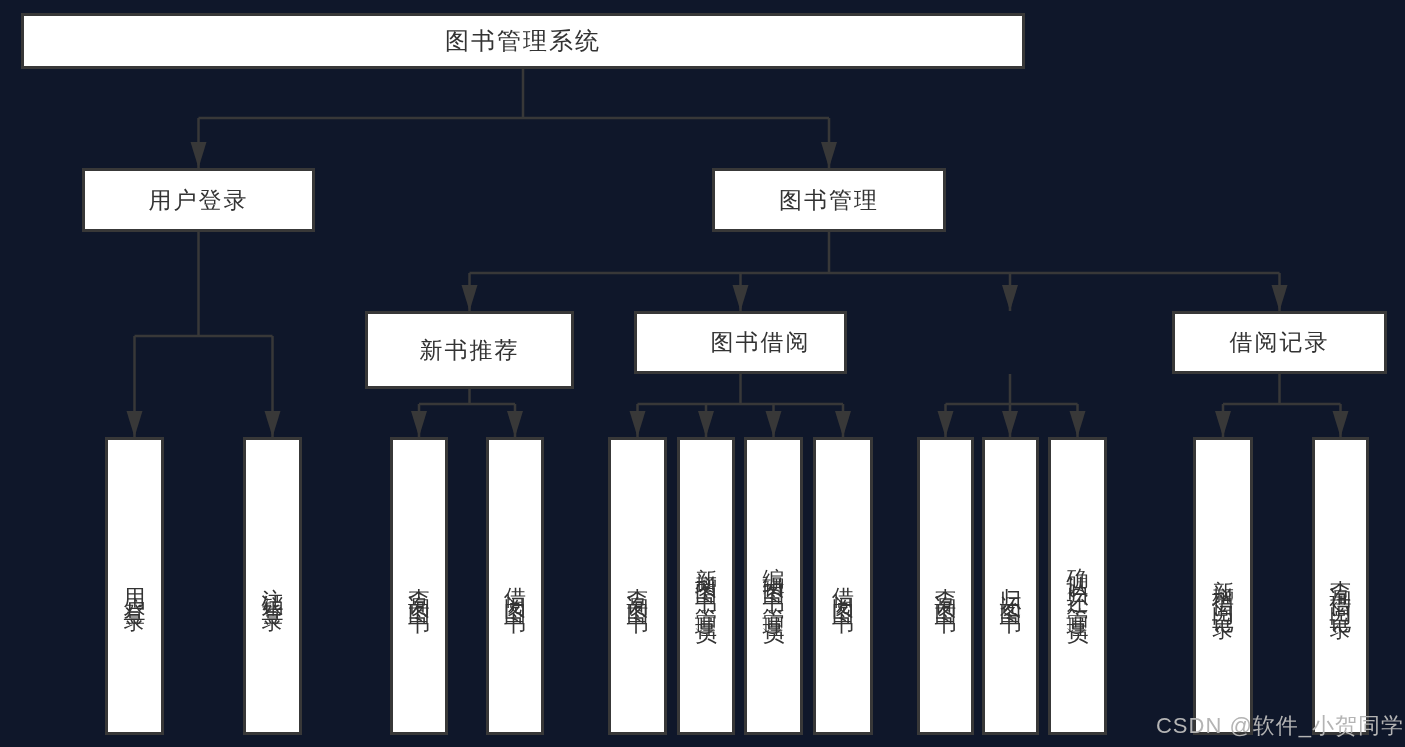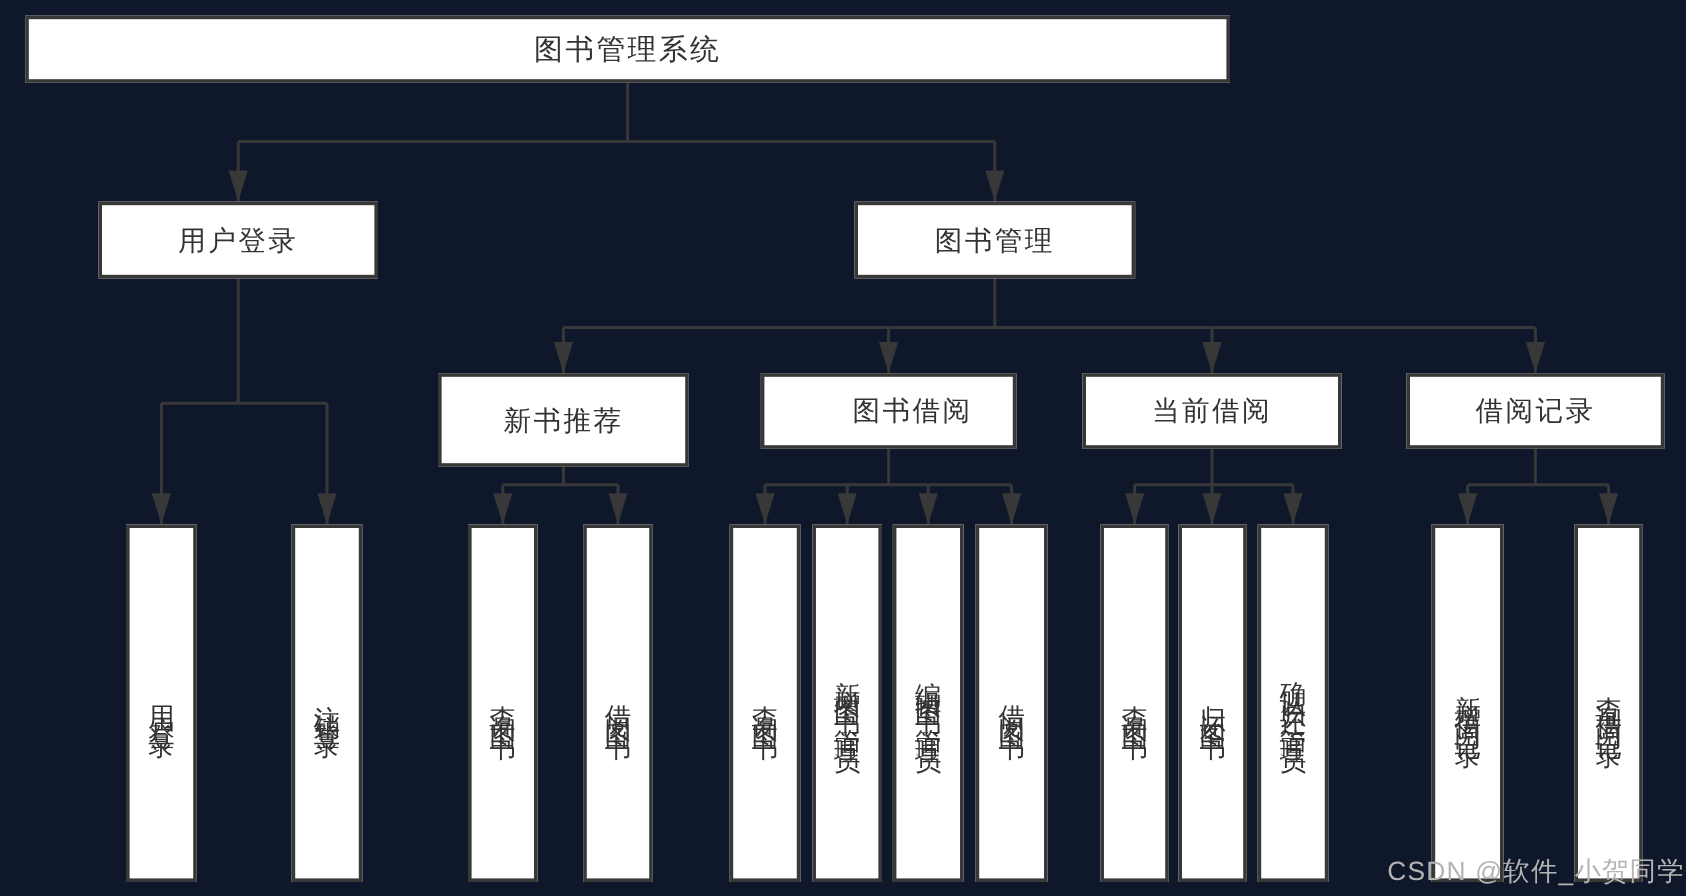--- a/index.html
+++ b/index.html
@@ -109,21 +109,20 @@
     </g>
   </svg>
 
   <div class="node root h" id="n-root">图书管理系统</div>
 
   <div class="node h" id="n-ul">用户登录</div>
   <div class="node h" id="n-bm">图书管理</div>
 
   <div class="node h" id="n-nb">新书推荐</div>
   <div class="node h" id="n-bb">图书借阅</div>
-  <div class="node h" id="n-cb">当前借阅</div>
   <div class="node h" id="n-br">借阅记录</div>
 
   <div class="node leaf" id="lf-ul-0">用户登录</div>
   <div class="node leaf" id="lf-ul-1">注销登录</div>
 
   <div class="node leaf" id="lf-nb-0">查询图书</div>
   <div class="node leaf" id="lf-nb-1">借阅图书</div>
 
   <div class="node leaf" id="lf-bb-0">查询图书</div>
   <div class="node leaf" id="lf-bb-1">新增图书（管理员）</div>

